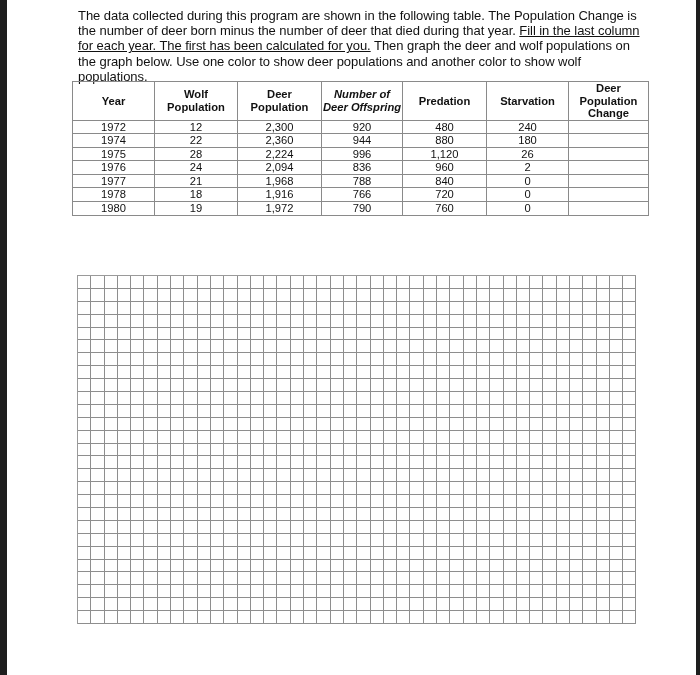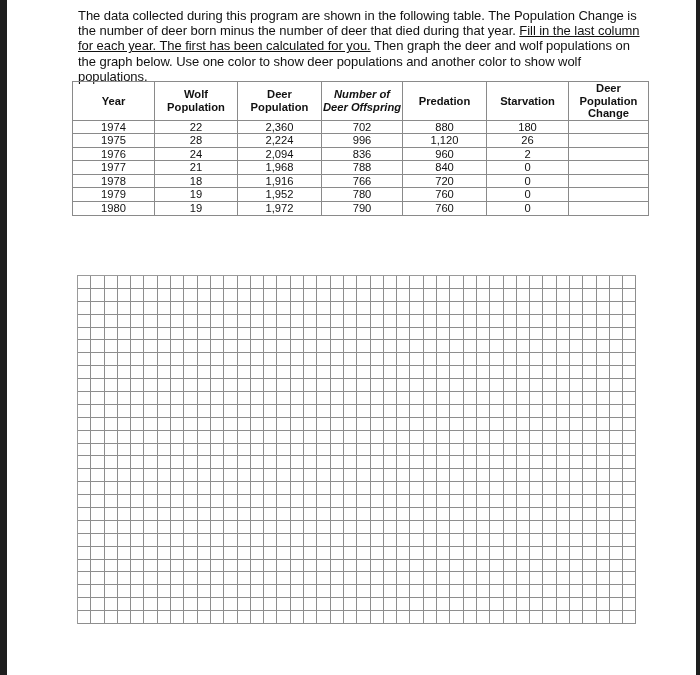--- a/index.html
+++ b/index.html
@@ -108,24 +108,33 @@
         <th style="width: 82px;">Wolf Population</th>
         <th style="width: 83px;">Deer Population</th>
         <th style="width: 80px; font-style: italic;">Number of Deer Offspring</th>
         <th style="width: 83px;">Predation</th>
         <th style="width: 81px;">Starvation</th>
         <th style="width: 79px; margin-top: 36px;">Deer Population Change</th>
       </tr>
   </thead>
   <tbody id="table-body">
       <tr>
+        <td>1972</td>
+        <td>12</td>
+        <td>2,300</td>
+        <td>920</td>
+        <td>480</td>
+        <td>240</td>
+        <td></td>
+      </tr>
+      <tr>
         <td>1974</td>
         <td>22</td>
         <td>2,360</td>
-        <td>702</td>
+        <td>944</td>
         <td>880</td>
         <td>180</td>
         <td></td>
       </tr>
       <tr>
         <td>1975</td>
         <td>28</td>
         <td>2,224</td>
         <td>996</td>
         <td>1,120</td>
@@ -153,29 +162,20 @@
       <tr>
         <td>1978</td>
         <td>18</td>
         <td>1,916</td>
         <td>766</td>
         <td>720</td>
         <td>0</td>
         <td></td>
       </tr>
       <tr>
-        <td>1979</td>
-        <td>19</td>
-        <td>1,952</td>
-        <td>780</td>
-        <td>760</td>
-        <td>0</td>
-        <td></td>
-      </tr>
-      <tr>
         <td>1980</td>
         <td>19</td>
         <td>1,972</td>
         <td>790</td>
         <td>760</td>
         <td>0</td>
         <td></td>
       </tr>
     </tbody>
 </table>

